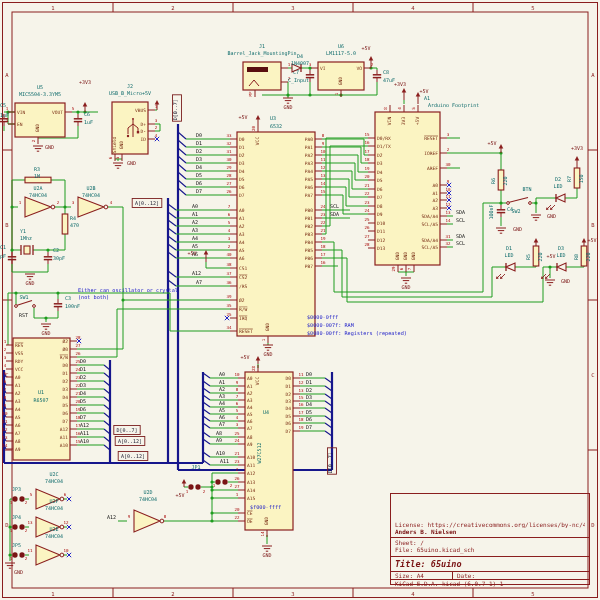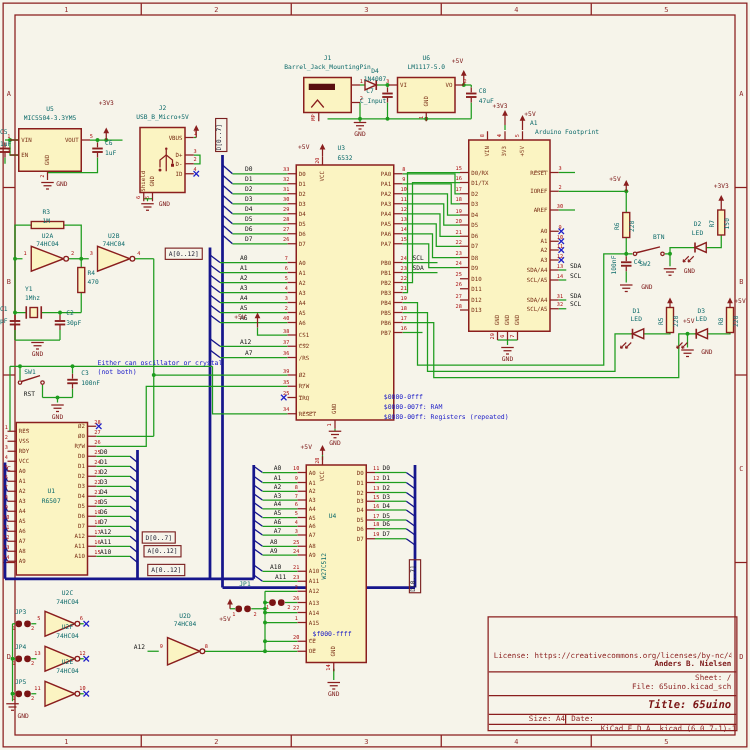--- a/index.html
+++ b/index.html
@@ -1,17 +1,17 @@
 <!DOCTYPE html>
 <html><head>
 <meta charset="utf-8">
 <style>
   html,body{margin:0;padding:0;background:#e8e6dd;}
   #wrap{position:relative;width:600px;height:600px;background:#f6f4ea;overflow:hidden;
-        font-family:"DejaVu Sans Mono","Liberation Mono",monospace;text-align:right;}
+        font-family:"DejaVu Sans Mono","Liberation Mono",monospace;}
   svg{position:absolute;left:0;top:0;}
   svg text{font-family:"DejaVu Sans Mono","Liberation Mono",monospace;}
   .num{fill:#a90b0b;font-size:4.2px;}
   .pname{fill:#7a2f16;font-size:4.6px;}
   .ref{fill:#0e6b6b;font-size:5px;}
   .lbl{fill:#141414;font-size:5px;}
   .pwr{fill:#7a1414;font-size:5px;}
   .note{fill:#2121c8;font-size:5.2px;}
   .buslbl{fill:#1a1a2e;font-size:5px;}
   .frame{fill:#8a1e1e;font-size:5.5px;}

